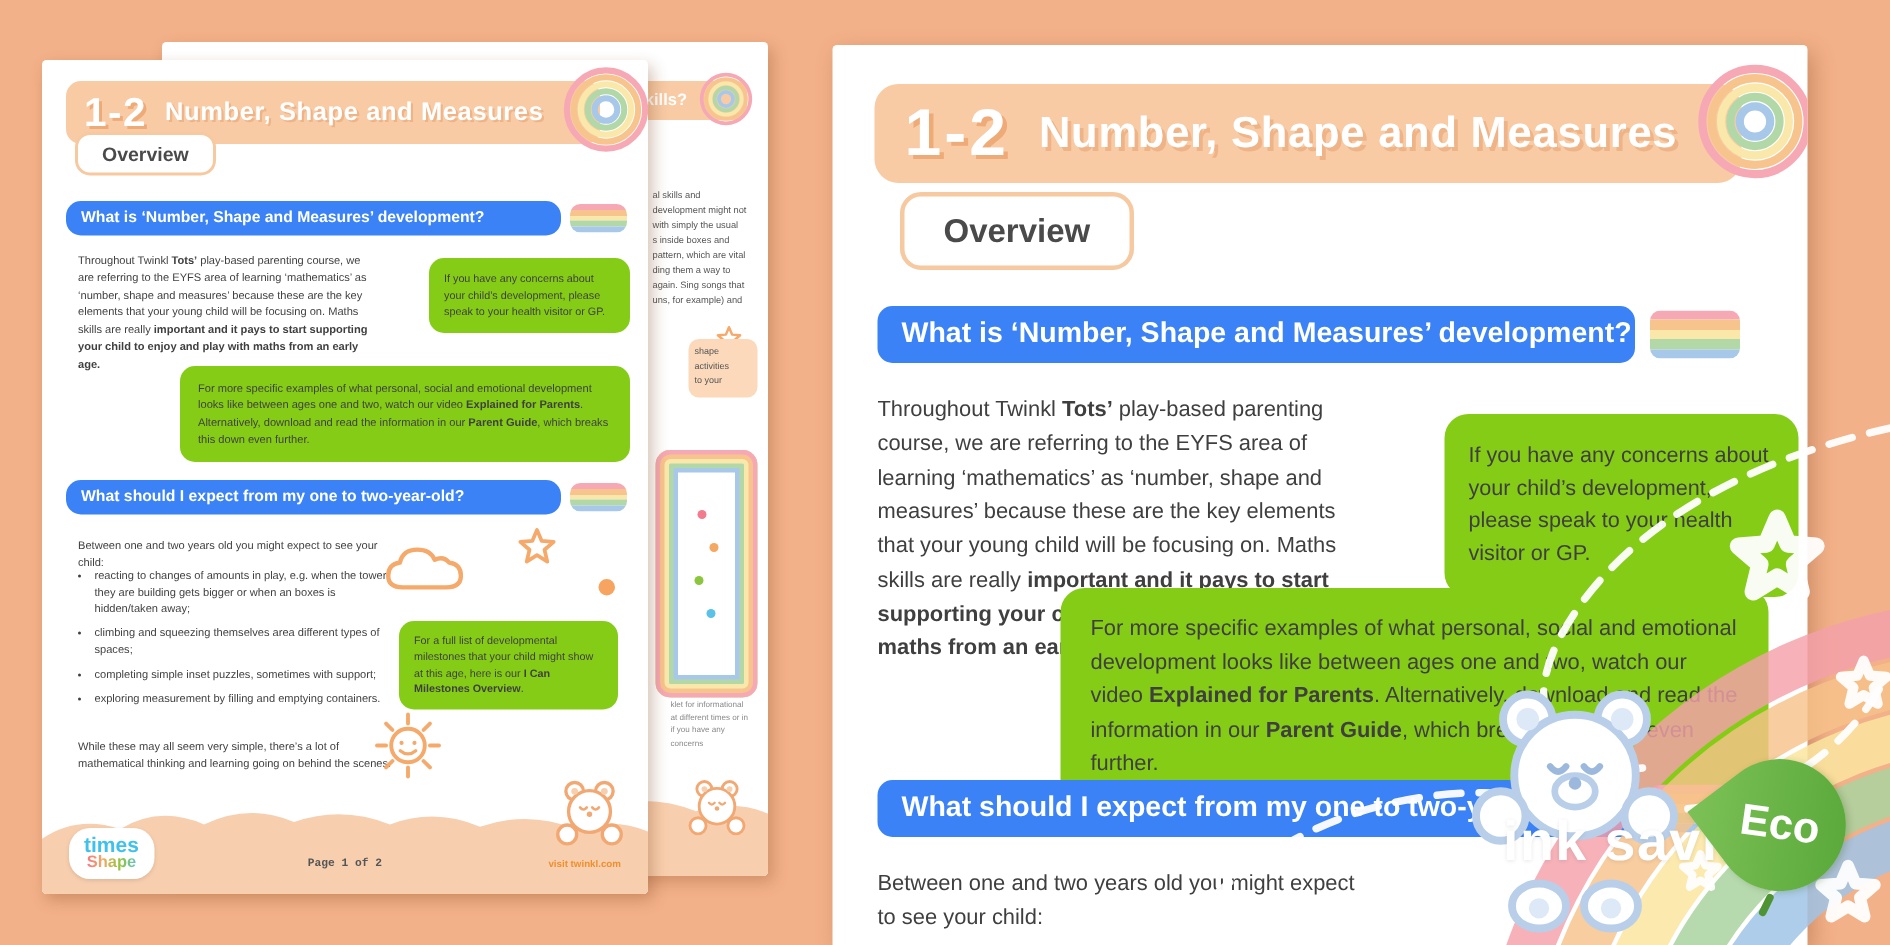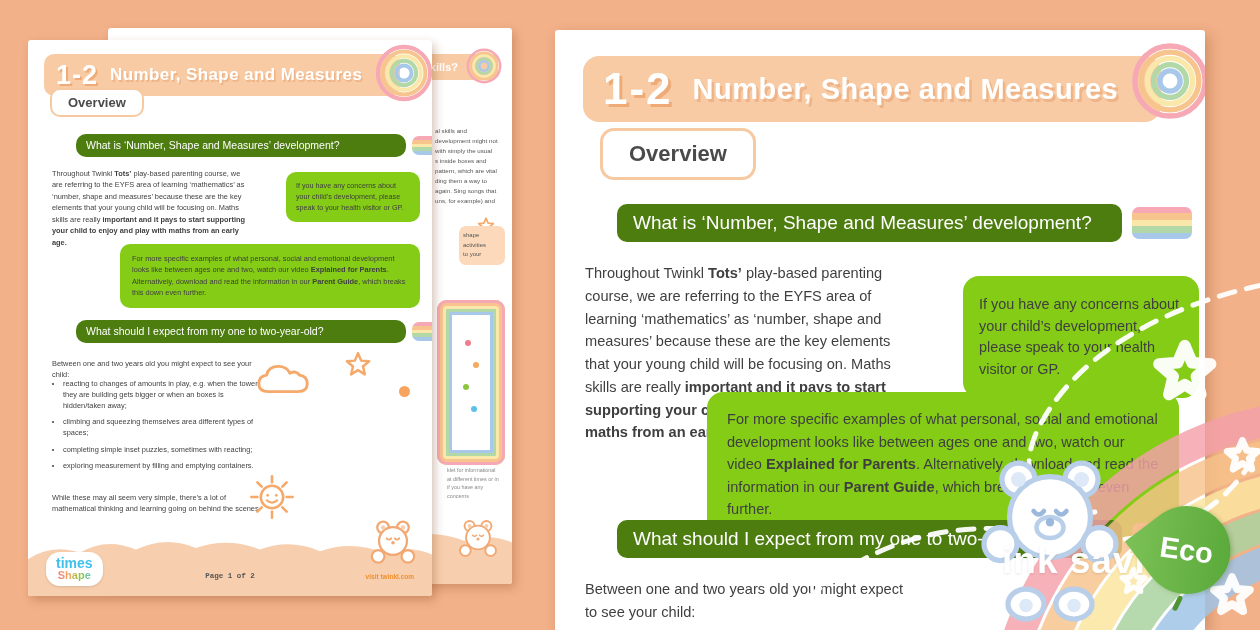--- a/index.html
+++ b/index.html
@@ -7,22 +7,22 @@
   body {
     position:relative; overflow:hidden;
     background:#f3b189;
     font-family:"Liberation Sans", sans-serif;
     color:#3f3f3f;
   }
   .page { position:absolute; background:#fff; border-radius:3px; }
 
   
   .banner-bar {
-    position:absolute; background:#4d7c0f; color:#fff; font-weight:400;
-    border-radius:10px; white-space:nowrap;margin-left:32px;
+    position:absolute; background:#3b82f6; color:#fff; font-weight:700;
+    border-radius:10px; white-space:nowrap;
   }
   .tail { position:absolute; display:flex; flex-direction:column; border-radius:7px; overflow:hidden; }
   .tail i { flex:1; }
   .tail i:nth-child(1){background:#f6a9b4;}
   .tail i:nth-child(2){background:#f8c48e;}
   .tail i:nth-child(3){background:#fae8ab;}
   .tail i:nth-child(4){background:#b2d8a8;}
   .tail i:nth-child(5){background:#a8c8ea;}
   .callout { position:absolute; background:#84cc16; border-radius:14px; color:#3f3f3f; }
   .txt { color:#3f3f3f; }
@@ -231,33 +231,36 @@
         <i></i>
       </span>
   </div>
 
   <p class="fp-expect txt">Between one and two years old you might expect to see your child:</p>
 
   <div class="fp-bullets">
     <ul>
       <li>reacting to changes of amounts in play, e.g. when the tower they are building gets bigger or when an boxes is hidden/taken away;</li>
       <li>climbing and squeezing themselves area different types of spaces;</li>
-      <li>completing simple inset puzzles, sometimes with reacting;</li>
+      <li>completing simple inset puzzles, sometimes with support;</li>
       <li>exploring measurement by filling and emptying containers.</li>
     </ul>
   </div>
 
   <svg class="fp-cloud" viewBox="0 0 64 42">
     <path d="M16 34 Q6 34 6 26 Q6 18 14 17 Q16 8 26 8 Q35 8 38 15 Q44 12 48 17 Q56 18 56 26 Q56 34 46 34 Z" fill="none" stroke="#f5a96a" stroke-width="3" stroke-linejoin="round"></path>
   </svg>
   <svg class="fp-star" viewBox="0 0 24 24">
     <path d="M12 2.6l2.5 5.9 6.4.5-4.9 4.2 1.5 6.3-5.5-3.4-5.5 3.4 1.5-6.3-4.9-4.2 6.4-.5z" fill="none" stroke="#f5a96a" stroke-width="2" stroke-linejoin="round"></path>
   </svg>
   <div class="fp-dot"></div>
 
+  <div class="callout fp-callout3">
+    <span>For a full list of developmental milestones that your child might show at this age, here is our </span><b>I Can Milestones Overview</b><span>.</span>
+  </div>
 
   <p class="fp-outro txt">While these may all seem very simple, there’s a lot of mathematical thinking and learning going on behind the scenes.</p>
 
   <svg class="fp-sun" viewBox="0 0 72 72">
     <circle cx="36" cy="36" r="13" fill="none" stroke="#f5a96a" stroke-width="3"></circle>
     <g stroke="#f5a96a" stroke-width="3" stroke-linecap="round">
       <line x1="36" y1="12" x2="36" y2="19"></line>
         <line x1="36" y1="53" x2="36" y2="60"></line>
       <line x1="12" y1="36" x2="19" y2="36"></line>
         <line x1="53" y1="36" x2="60" y2="36"></line>

